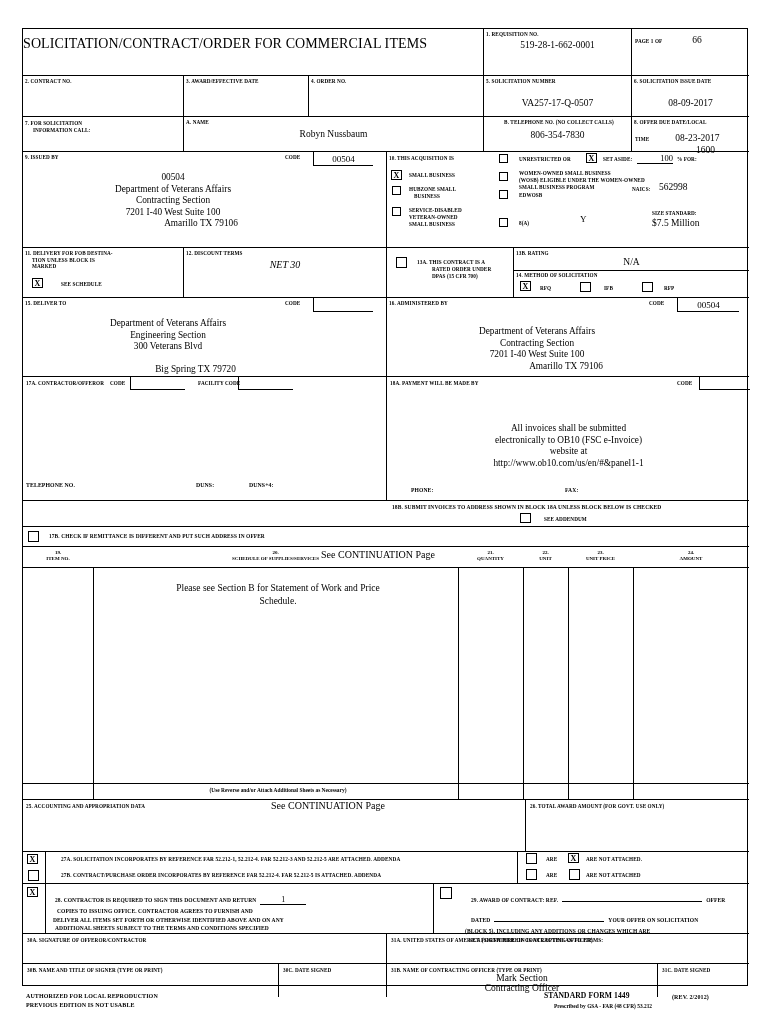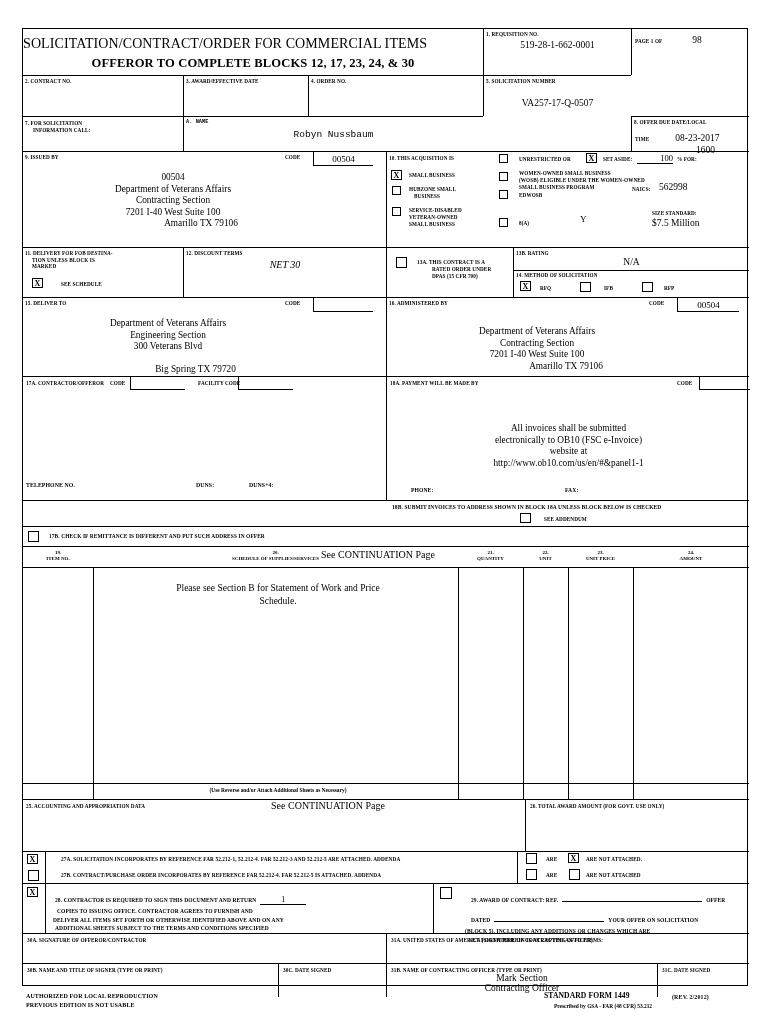--- a/index.html
+++ b/index.html
@@ -41,55 +41,62 @@
   .footnote { font-size:5.4px; font-weight:bold; }
 </style>
 </head>
 <body>
 
 <div class="page">
 <div class="form">
 
   <div class="c" style="left:0;top:0;width:460px;height:46px;">
     <div class="title1" style="margin-top:7px;">SOLICITATION/CONTRACT/ORDER FOR COMMERCIAL ITEMS</div>
-    <div class="title2" style="margin-top:4px;">OFFEROR TO COMPLETE BLOCKS 12, 17, 23, 24, &amp; 30</div>
   </div>
   <div class="c bl" style="left:460px;top:0;width:148px;height:46px;">
     <div class="lbl" style="margin:2px 0 0 2px;">1. REQUISITION NO.</div>
     <div class="val" style="margin-top:2px;">519-28-1-662-0001</div>
   </div>
   <div class="c bl" style="left:608px;top:0;width:118px;height:46px;">
     <div class="lbl" style="margin:2px 0 0 3px;display:inline-block;">PAGE 1 OF</div>
-    <span class="val" style="margin-left:26px;">98</span>
+    <span class="val" style="margin-left:26px;">66</span>
   </div>
 
   <div class="c bt" style="left:0;top:46px;width:160px;height:41px;">
     <div class="lbl" style="margin:2px 0 0 2px;">2. CONTRACT NO.</div>
     <div class="val"></div>
   </div>
   <div class="c bt bl" style="left:160px;top:46px;width:125px;height:41px;">
     <div class="lbl" style="margin:2px 0 0 2px;">3. AWARD/EFFECTIVE DATE</div>
     <div class="val"></div>
   </div>
   <div class="c bt bl" style="left:285px;top:46px;width:175px;height:41px;">
     <div class="lbl" style="margin:2px 0 0 2px;">4. ORDER NO.</div>
     <div class="val"></div>
   </div>
   <div class="c bt bl" style="left:460px;top:46px;width:148px;height:41px;">
     <div class="lbl" style="margin:2px 0 0 2px;">5. SOLICITATION NUMBER</div>
     <div class="val" style="margin-top:13px;">VA257-17-Q-0507</div>
   </div>
+  <div class="c bt bl" style="left:608px;top:46px;width:118px;height:41px;">
+    <div class="lbl" style="margin:2px 0 0 2px;">6. SOLICITATION ISSUE DATE</div>
+    <div class="val" style="margin-top:13px;">08-09-2017</div>
+  </div>
 
   <div class="c bt" style="left:0;top:87px;width:160px;height:35px;">
     <div class="lbl" style="margin:3px 0 0 2px;">7. FOR SOLICITATION</div>
     <div class="lbl" style="margin:0 0 0 10px;">INFORMATION CALL:</div>
   </div>
-  <div class="c bt bl" style="left:160px;top:87px;width:300px;height:35px;font-family:Liberation Mono, monospace;">
+  <div class="c bt bl" style="left:160px;top:87px;width:300px;height:35px;">
     <div class="lbl" style="margin:2px 0 0 2px;">a. NAME</div>
     <div class="val" style="margin-top:3px;">Robyn Nussbaum</div>
+  </div>
+  <div class="c bt bl" style="left:460px;top:87px;width:148px;height:35px;">
+    <div class="lbl" style="margin:2px 0 0 3px;text-align:center;">b. TELEPHONE NO.  (No Collect Calls)</div>
+    <div class="val" style="margin-top:4px;">806-354-7830</div>
   </div>
   <div class="c bt bl" style="left:608px;top:87px;width:118px;height:35px;">
     <div class="lbl" style="margin:2px 0 0 2px;">8. OFFER DUE DATE/LOCAL</div>
     <div style="margin:1px 0 0 3px;">
       <span class="lbl">TIME</span>
       <span class="val" style="margin-left:6px;padding-left:16px;">08-23-2017</span>
     </div>
     <div class="val" style="margin-left:30px;">1600</div>
   </div>
 

